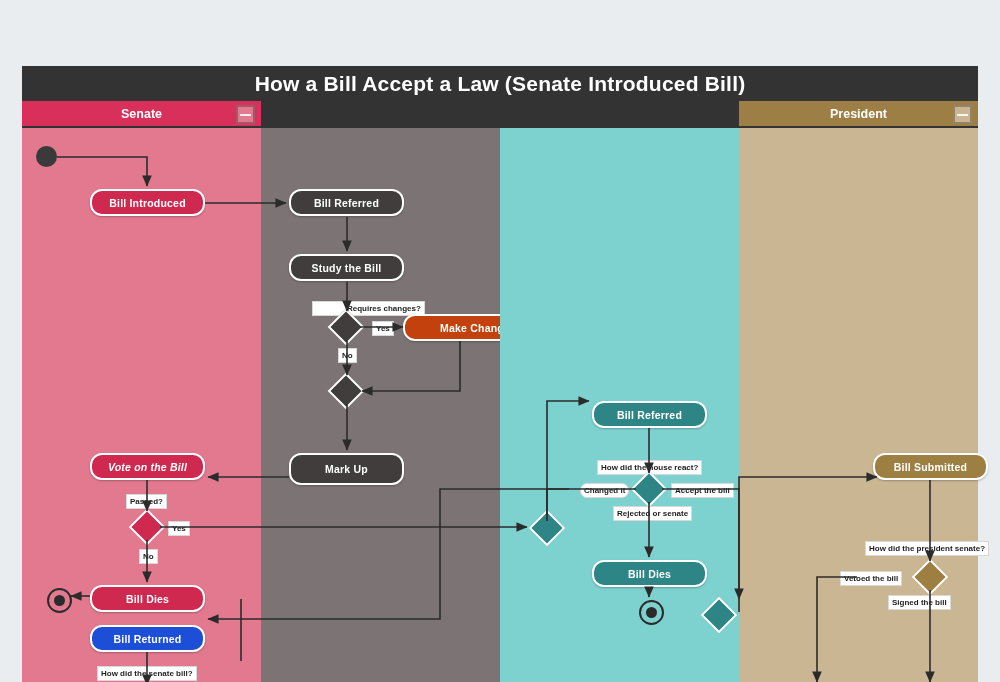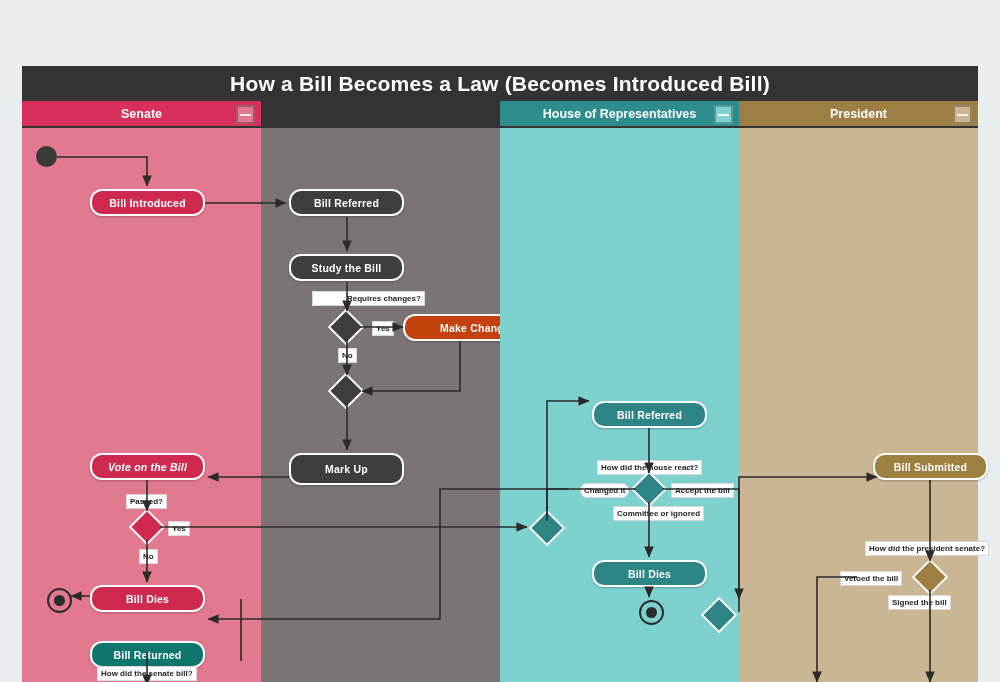--- a/index.html
+++ b/index.html
@@ -71,21 +71,21 @@
   svg.wires{position:absolute;left:0;top:0;width:956px;height:581px;overflow:visible;}
 </style>
 </head>
 <body>
 
 <div id="canvas">
 
   <div id="diagram">
 
     <div class="title-bar">
-      <span>How a Bill Becomes a Law (Becomes Introduced Bill)</span>
+      <span>How a Bill Accept a Law (Senate Introduced Bill)</span>
     </div>
 
     <div class="lanes">
 
       <div class="lane" style="left:0px;width:239px;">
         <div class="lane-head" style="background:#d8305a;">
           <span>Senate</span>
           <span class="collapse-btn" style="background:#e2798f;">
               <i></i>
             </span>
@@ -104,66 +104,60 @@
           <div class="edge-label" style="left:146px;top:393px;">Yes</div>
           <div class="edge-label" style="left:117px;top:421px;">No</div>
 
           <div class="node" style="left:68px;top:457px;width:115px;height:27px;background:#cf2950;">
             <span>Bill Dies</span>
           </div>
           <div class="dot-end" style="left:25px;top:460px;width:21px;height:21px;">
               <i style="width:11px;height:11px;"></i>
             </div>
 
-          <div class="node" style="left:68px;top:513px;width:115px;height:27px;background:#0f766e;">
+          <div class="node" style="left:68px;top:497px;width:115px;height:27px;background:#1d4ed8;">
             <span>Bill Returned</span>
           </div>
           <div class="edge-label" style="left:75px;top:538px;">How did the senate bill?</div>
 
         </div>
       </div>
 
       <div class="lane" style="left:239px;width:239px;">
         <div class="lane-body" style="background:#7c7374;">
           <div class="node" style="left:28px;top:61px;width:115px;height:27px;background:#413d3d;">
             <span>Bill Referred</span>
           </div>
           <div class="node" style="left:28px;top:126px;width:115px;height:27px;background:#413d3d;">
             <span>Study the Bill</span>
           </div>
-          <div class="edge-label" style="left:51px;top:163px;padding-left:34px;">Requires changes?</div>
+          <div class="edge-label" style="left:51px;top:173px;padding-left:34px;">Requires changes?</div>
           <div class="diamond" style="left:72px;top:186px;width:26px;height:26px;background:#413d3d;"></div>
           <div class="edge-label" style="left:111px;top:193px;">Yes</div>
           <div class="edge-label" style="left:77px;top:220px;">No</div>
           <div class="node" style="left:142px;top:186px;width:115px;height:27px;background:#c2410c;justify-content:flex-end;">
             <span>Make Changes</span>
           </div>
           <div class="diamond" style="left:72px;top:250px;width:26px;height:26px;background:#413d3d;"></div>
           <div class="node" style="left:28px;top:325px;width:115px;height:32px;background:#413d3d;">
             <span>Mark Up</span>
           </div>
         </div>
       </div>
 
       <div class="lane" style="left:478px;width:239px;">
-        <div class="lane-head" style="background:#2e8c8c;">
-          <span>House of Representatives</span>
-          <span class="collapse-btn" style="background:#7dd2d0;">
-              <i></i>
-            </span>
-        </div>
         <div class="lane-body" style="background:#7dd2d0;">
           <div class="node" style="left:92px;top:273px;width:115px;height:27px;background:#2d8585;">
             <span>Bill Referred</span>
           </div>
           <div class="edge-label" style="left:97px;top:332px;">How did the house react?</div>
           <div class="diamond" style="left:136px;top:348px;width:26px;height:26px;background:#2d8585;"></div>
           <div class="edge-label" style="left:80px;top:355px;border-radius:7px;">Changed it</div>
           <div class="edge-label" style="left:171px;top:355px;">Accept the bill</div>
-          <div class="edge-label" style="left:113px;top:378px;">Committee or ignored</div>
+          <div class="edge-label" style="left:113px;top:378px;">Rejected or senate</div>
           <div class="node" style="left:92px;top:432px;width:115px;height:27px;background:#2d8585;">
             <span>Bill Dies</span>
           </div>
           <div class="dot-end" style="left:139px;top:472px;width:21px;height:21px;">
               <i style="width:11px;height:11px;"></i>
             </div>
           <div class="diamond" style="left:34px;top:387px;width:26px;height:26px;background:#2d8585;"></div>
           <div class="diamond" style="left:206px;top:474px;width:26px;height:26px;background:#2d8585;"></div>
         </div>
       </div>

